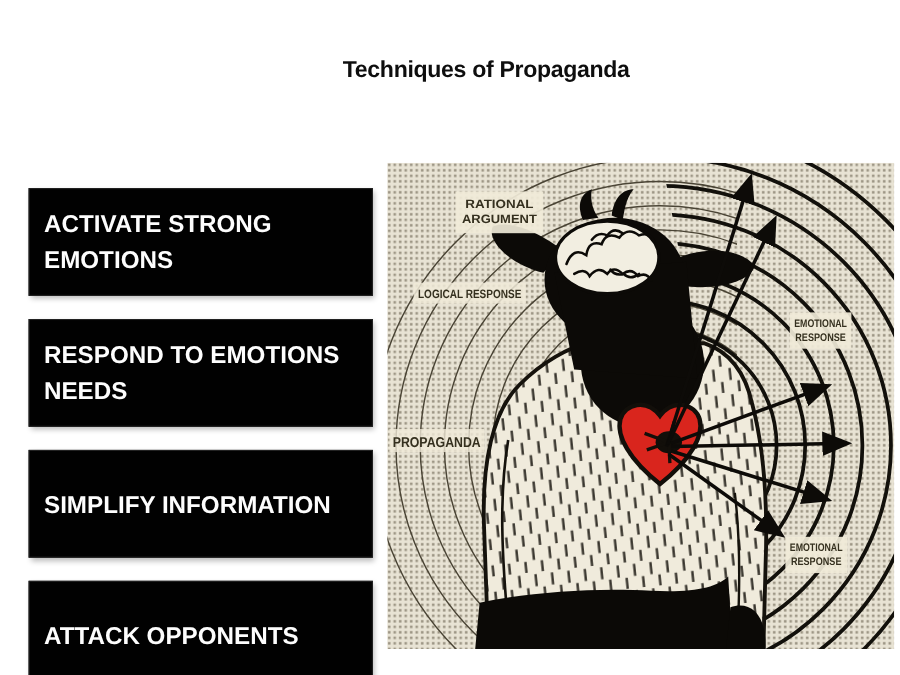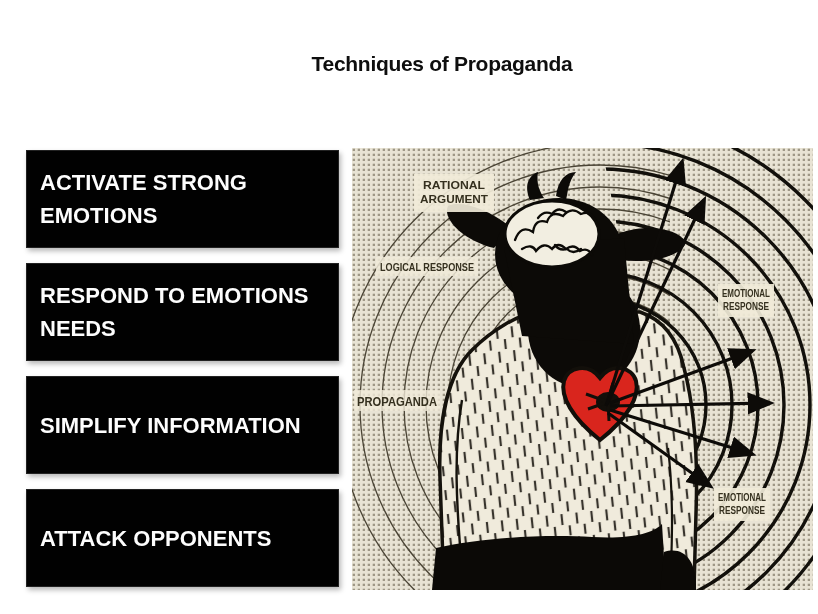--- a/index.html
+++ b/index.html
@@ -15,20 +15,21 @@
     padding-left:33px;
   }
   .tech-list{position:absolute;left:26px;top:150px;width:313px;}
   .tech-box{
     height:98px;margin-bottom:15px;background:#010101;color:#fdfdfd;
     display:flex;align-items:center;box-sizing:border-box;
     padding:0 10px 0 13px;
     font-weight:bold;font-size:22px;line-height:1.5;
     box-shadow:2px 3px 5px rgba(0,0,0,0.28);
     border:1px solid #222;
+    margin-top:21px;
   }
   .illustration{position:absolute;left:352px;top:148px;width:461px;height:442px;}
   .ill-label{font-family:"Liberation Sans",sans-serif;font-weight:bold;fill:#35301f;}
 </style>
 </head>
 <body>
 
 <div class="slide-title">Techniques of Propaganda</div>
 
 <div class="tech-list">

